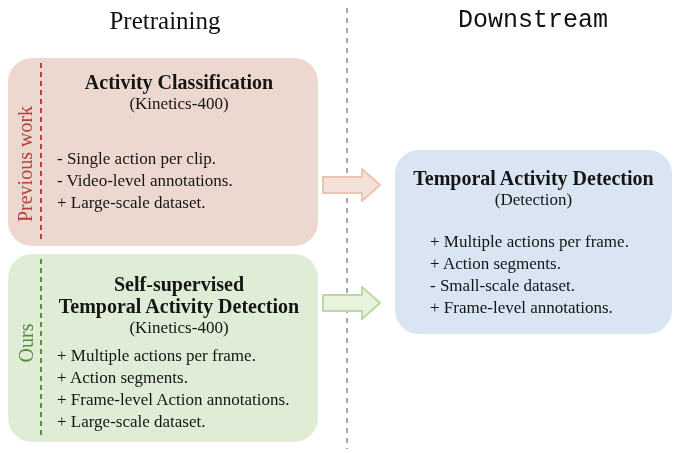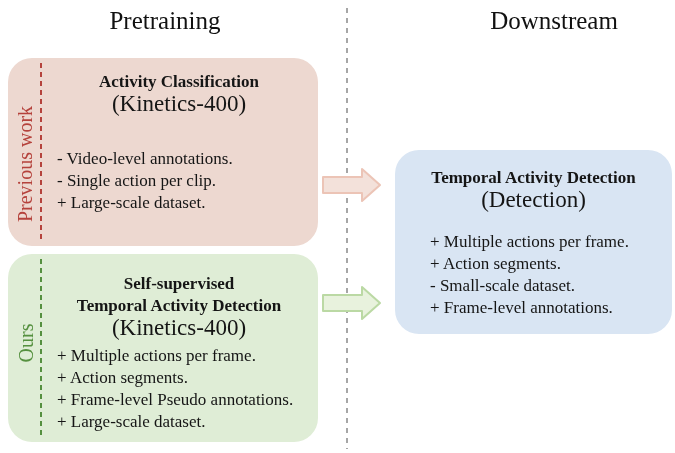--- a/index.html
+++ b/index.html
@@ -5,21 +5,21 @@
   html,body{margin:0;padding:0;background:#ffffff;}
   .canvas{
     position:relative;width:675px;height:450px;background:#ffffff;overflow:hidden;
     font-family:"Liberation Serif","DejaVu Serif",serif;color:#111111;
   }
   .col-header{
     position:absolute;top:6px;font-size:25px;line-height:30px;color:#111111;
     text-align:center;white-space:nowrap;
   }
   .header-pretraining{left:165px;transform:translateX(-50%);}
-  .header-downstream{left:554px;transform:translateX(-50%);}
+  .header-downstream{left:533px;transform:translateX(-50%);font-family:Liberation Mono, monospace;}
   .divider{
     position:absolute;left:346px;top:8px;width:2px;height:441px;
     background-image:repeating-linear-gradient(to bottom,#a6a6a6 0 5px,transparent 5px 10px);
     z-index:1;
   }
   .box{position:absolute;border-radius:24px;z-index:2;}
   .box-pink{left:8px;top:58px;width:310px;height:188px;background:#edd8d0;}
   .box-green{left:8px;top:254px;width:310px;height:188px;background:#dfedd6;}
   .box-blue{left:395px;top:150px;width:277px;height:184px;background:#d9e5f3;}
   .rail{
@@ -27,22 +27,22 @@
   }
   .rail-red{background-image:repeating-linear-gradient(to bottom,#b5423c 0 5px,transparent 5px 9px);}
   .rail-green{background-image:repeating-linear-gradient(to bottom,#55903f 0 5px,transparent 5px 9px);}
   .side-label{
     position:absolute;font-size:20px;white-space:nowrap;
     transform:translate(-50%,-50%) rotate(-90deg);
   }
   .side-label-red{color:#b5423c;left:17px;top:106px;}
   .side-label-green{color:#55903f;left:18px;top:89px;}
   .box-title-wrap{position:absolute;left:40px;right:8px;text-align:center;}
-  .title-line{font-weight:bold;font-size:17px;line-height:22px;color:#151515;}
-  .dataset-line{font-size:23px;line-height:22px;color:#151515;}
+  .title-line{font-weight:bold;font-size:20px;line-height:22px;color:#151515;}
+  .dataset-line{font-size:17px;line-height:22px;color:#151515;}
   .bullets{position:absolute;font-size:17px;line-height:22px;color:#151515;}
   .bullets-left{left:49px;right:6px;}
   .pink-title{top:13px;}
   .pink-bullets{top:90px;}
   .green-title{top:19px;}
   .green-bullets{top:91px;}
   .blue-title-wrap{position:absolute;left:10px;right:10px;top:17px;text-align:center;}
   .blue-bullets{left:35px;right:6px;top:81px;}
   .arrow{position:absolute;width:60px;height:36px;z-index:3;}
   .arrow-top{left:322px;top:167px;}
@@ -59,38 +59,38 @@
   <div class="divider"></div>
 
   <div class="box box-pink">
     <div class="rail rail-red"></div>
     <div class="side-label side-label-red">Previous work</div>
     <div class="box-title-wrap pink-title">
       <div class="title-line">Activity Classification</div>
       <div class="dataset-line">(Kinetics-400)</div>
     </div>
     <div class="bullets bullets-left pink-bullets">
+      <div>- Single action per clip.</div>
       <div>- Video-level annotations.</div>
-      <div>- Single action per clip.</div>
       <div>+ Large-scale dataset.</div>
     </div>
   </div>
 
   <div class="box box-green">
     <div class="rail rail-green"></div>
     <div class="side-label side-label-green">Ours</div>
     <div class="box-title-wrap green-title">
       <div class="title-line">Self-supervised</div>
       <div class="title-line">Temporal Activity Detection</div>
       <div class="dataset-line">(Kinetics-400)</div>
     </div>
     <div class="bullets bullets-left green-bullets">
       <div>+ Multiple actions per frame.</div>
       <div>+ Action segments.</div>
-      <div>+ Frame-level Pseudo annotations.</div>
+      <div>+ Frame-level Action annotations.</div>
       <div>+ Large-scale dataset.</div>
     </div>
   </div>
 
   <div class="box box-blue">
     <div class="blue-title-wrap">
       <div class="title-line">Temporal Activity Detection</div>
       <div class="dataset-line">(Detection)</div>
     </div>
     <div class="bullets blue-bullets" style="position:absolute;">

